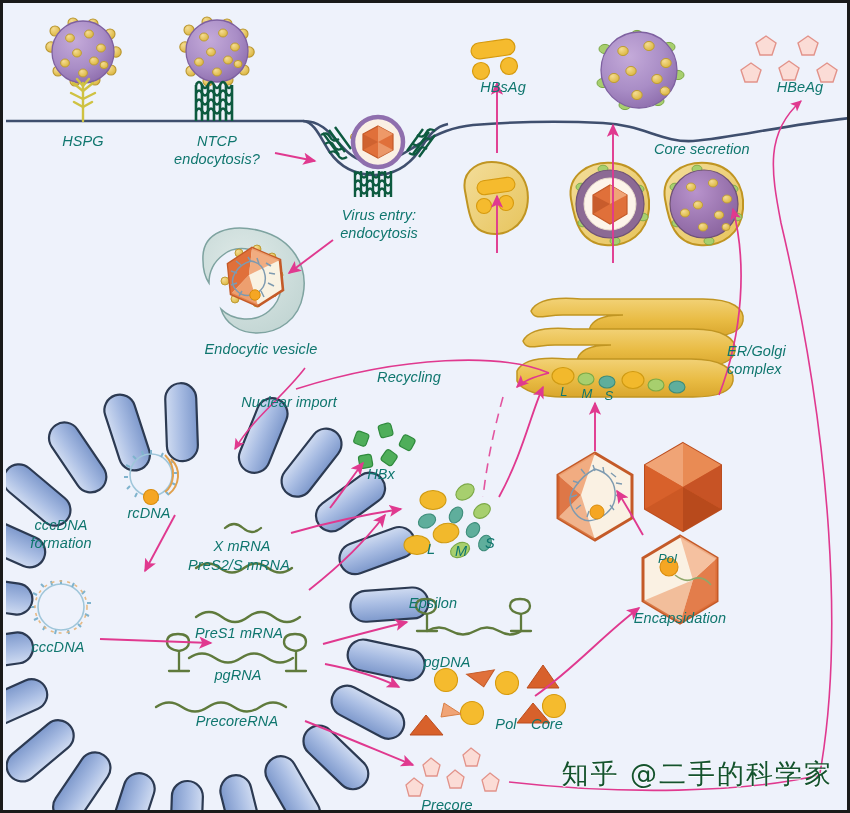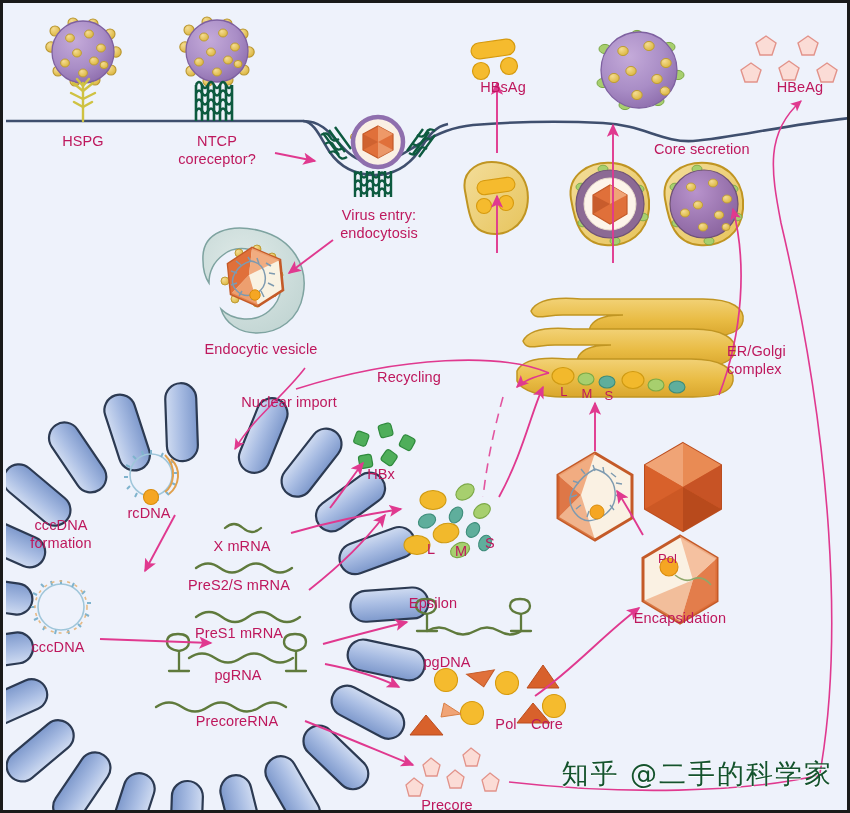--- a/index.html
+++ b/index.html
@@ -8,26 +8,27 @@
     position:relative;
     width:850px;height:813px;
     background:#eef2fb;
     border:3px solid #1a1a1a;
     box-sizing:border-box;
     overflow:hidden;
   }
   #svgroot{position:absolute;left:0;top:0;width:850px;height:813px;}
   .lbl{
     position:absolute;
-    color:#be185d;
+    color:#0f766e;
     font-size:14.5px;
     line-height:1.22;
     white-space:pre;
     letter-spacing:.1px;
     user-select:none;
+    font-style:italic;
   }
   .lbl.sm{font-size:13px;}
   .lbl.ctr{text-align:center;transform:translateX(-50%);}
   .watermark{
     position:absolute;
     right:14px;bottom:18px;
     font-size:27px;
     color:#14532d;
     letter-spacing:2px;
     font-family:"DejaVu Sans",sans-serif;
@@ -557,32 +558,32 @@
     </g>
 
     <g fill="none" stroke="#e0398f" stroke-width="1.6">
       <path d="M506,779 C620,792 740,790 817,772" marker-end="none"></path>
     </g>
 
   </svg>
 
   <div class="lbl ctr" style="left:80px;  top:130px;">HSPG</div>
   <div class="lbl ctr" style="left:214px; top:130px;">NTCP
-coreceptor?</div>
+endocytosis?</div>
   <div class="lbl ctr" style="left:376px; top:204px;">Virus entry:
 endocytosis</div>
   <div class="lbl ctr" style="left:258px; top:338px;">Endocytic vesicle</div>
   <div class="lbl ctr" style="left:406px; top:366px;">Recycling</div>
   <div class="lbl ctr" style="left:286px; top:391px;">Nuclear import</div>
   <div class="lbl ctr" style="left:146px; top:502px;">rcDNA</div>
   <div class="lbl ctr" style="left:58px;  top:514px;">cccDNA
 formation</div>
   <div class="lbl ctr" style="left:55px;  top:636px;">cccDNA</div>
   <div class="lbl ctr" style="left:239px; top:535px;">X mRNA</div>
-  <div class="lbl ctr" style="left:236px; top:574px;">PreS2/S mRNA</div>
+  <div class="lbl ctr" style="left:236px; top:554px;">PreS2/S mRNA</div>
   <div class="lbl ctr" style="left:236px; top:622px;">PreS1 mRNA</div>
   <div class="lbl ctr" style="left:235px; top:664px;">pgRNA</div>
   <div class="lbl ctr" style="left:234px; top:710px;">PrecoreRNA</div>
   <div class="lbl ctr" style="left:378px; top:463px;">HBx</div>
   <div class="lbl ctr" style="left:428px; top:538px;">L</div>
   <div class="lbl ctr" style="left:458px; top:540px;">M</div>
   <div class="lbl ctr" style="left:487px; top:532px;">S</div>
   <div class="lbl ctr" style="left:430px; top:592px;">Epsilon</div>
   <div class="lbl ctr" style="left:444px; top:639px;margin-top:12px;">pgDNA</div>
   <div class="lbl ctr" style="left:503px; top:713px;">Pol</div>

